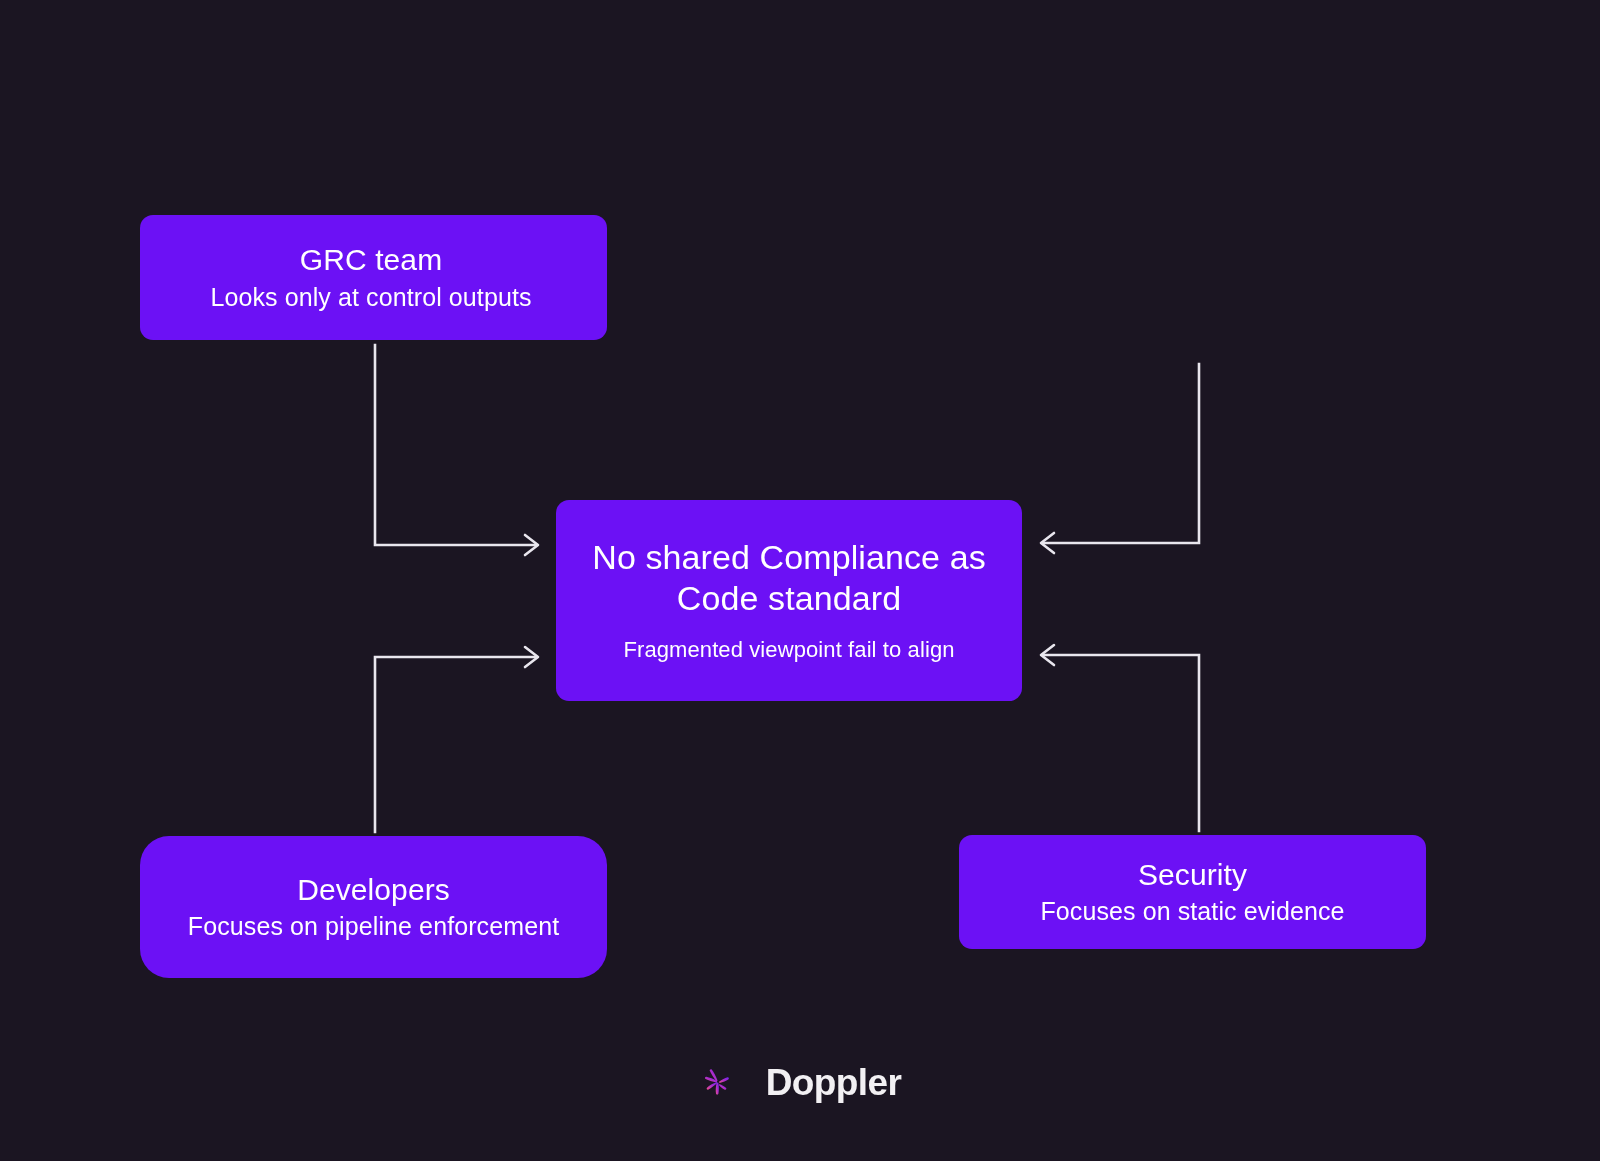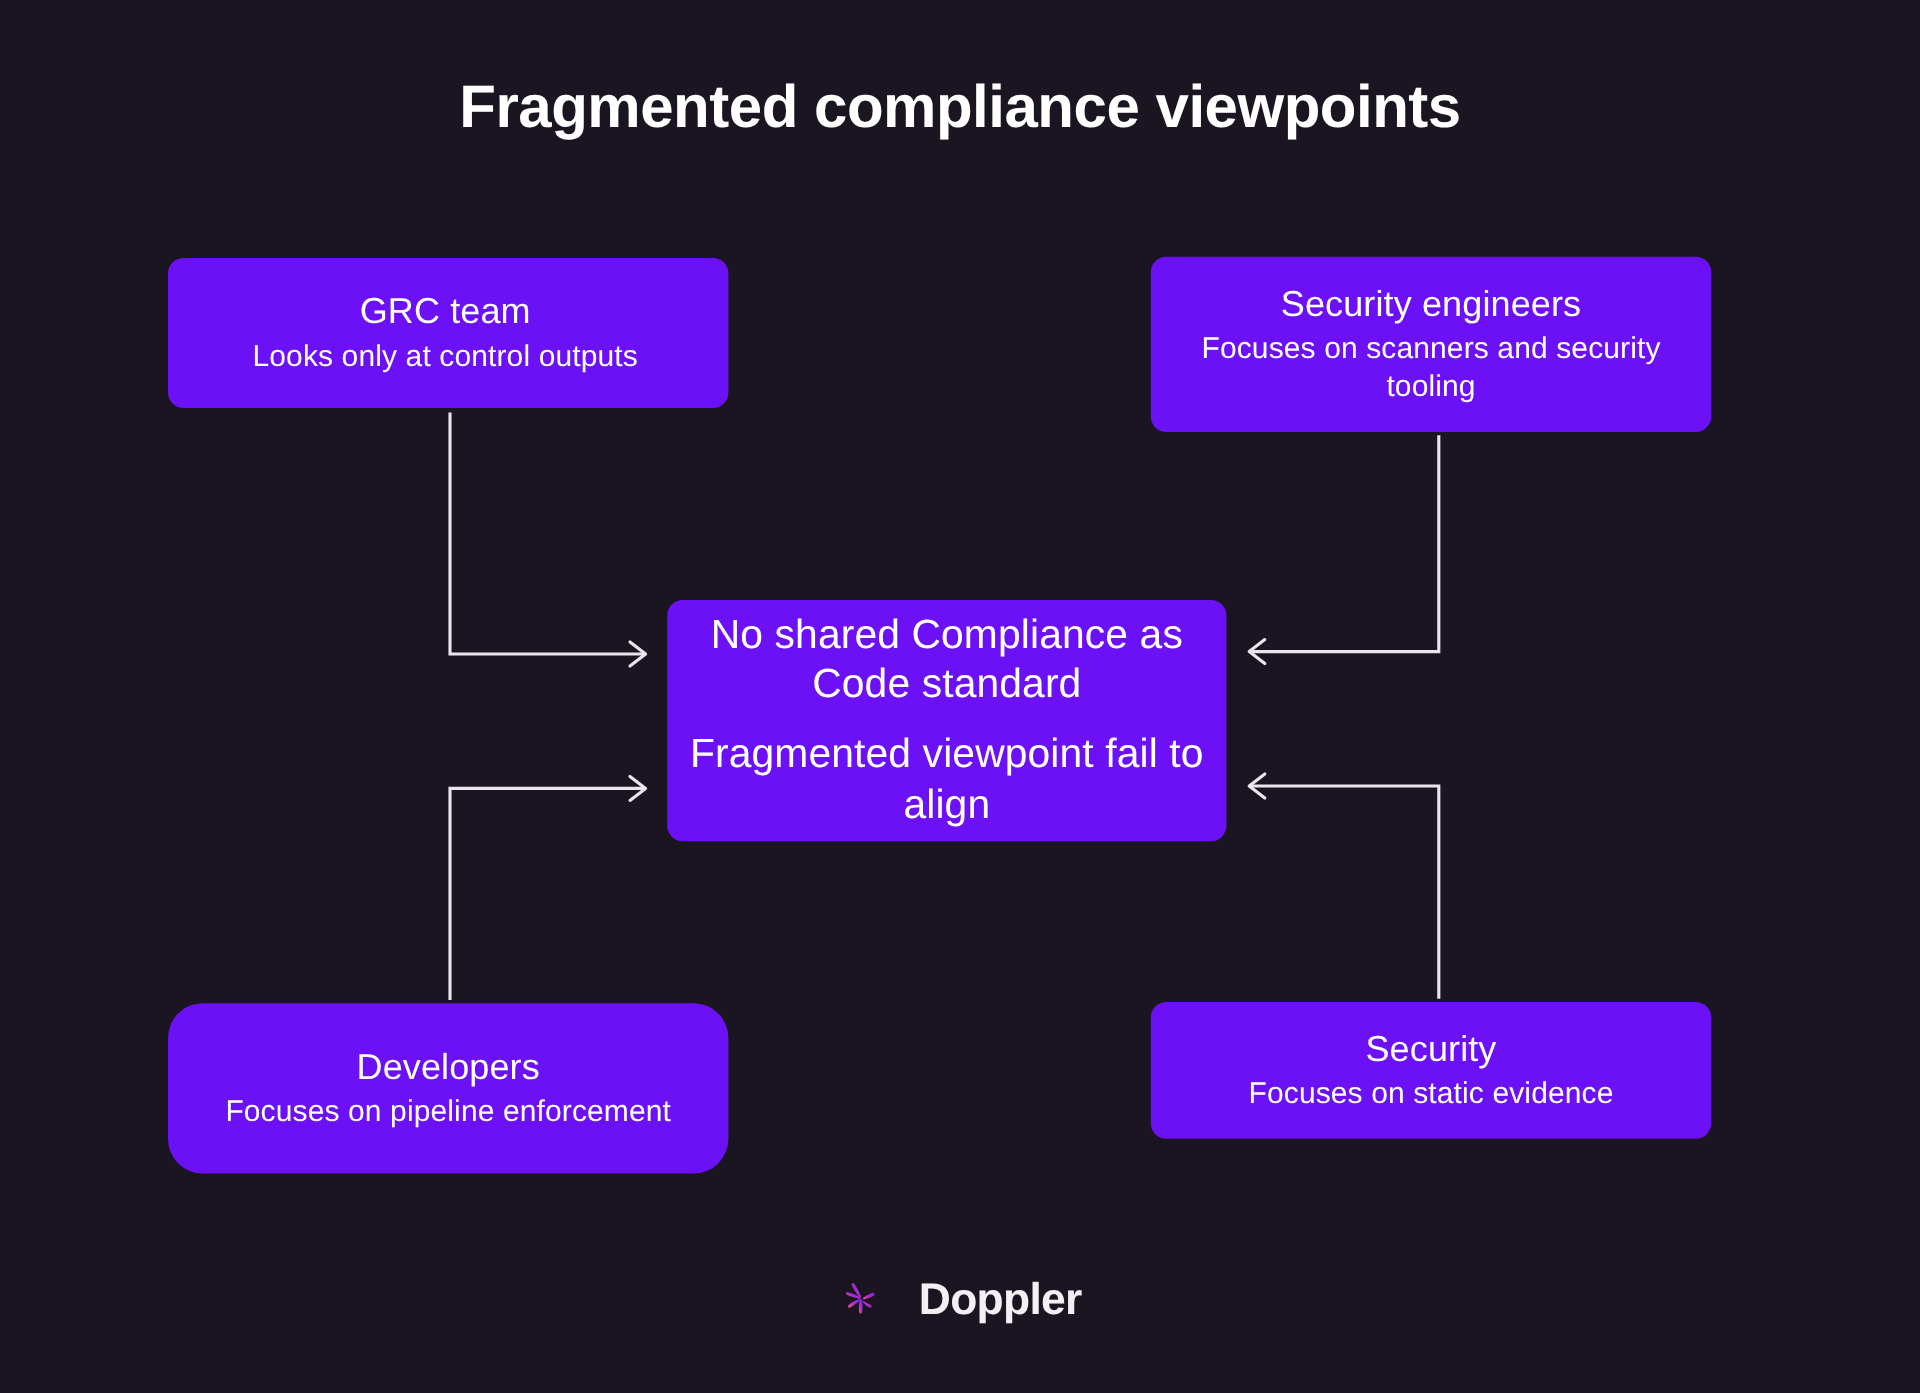--- a/index.html
+++ b/index.html
@@ -68,21 +68,21 @@
   #node-center    { left: 556px;  top: 500px; width: 466px; height: 201px; }
   #node-developers{ left: 140px;  top: 836px; width: 467px; height: 142px; border-radius: 29px; }
   #node-auditors  { left: 959px;  top: 835px; width: 467px; height: 114px; }
 
   #node-center .node-title {
     font-size: 34px;
     line-height: 1.2;
     white-space: normal;
   }
   #node-center .node-sub {
-    font-size: 34px;
+    font-size: 22px;
     margin-top: 17px;
     line-height: 1.25;
   }
 
   
   .connectors {
     position: absolute;
     left: 0;
     top: 0;
     width: 1600px;
@@ -112,21 +112,20 @@
     font-weight: 700;
     letter-spacing: -0.6px;
     line-height: 1;
   }
 </style>
 </head>
 <body>
 
 <div class="canvas">
 
-  <div class="title">Fragmented compliance viewpoints</div>
 
   <svg class="connectors" viewBox="0 0 1600 1161" width="1600" height="1161">
     <g fill="none" stroke="#e9e6ee" stroke-width="2.6" stroke-linecap="square">
 
       <path d="M 375 345 L 375 545 L 536 545"></path>
       <path d="M 525 535 L 538 545 L 525 555" stroke-linecap="round" stroke-linejoin="round"></path>
 
       <path d="M 1199 364 L 1199 543 L 1043 543"></path>
       <path d="M 1054 533 L 1041 543 L 1054 553" stroke-linecap="round" stroke-linejoin="round"></path>
 
@@ -136,24 +135,20 @@
       <path d="M 1199 831 L 1199 655 L 1043 655"></path>
       <path d="M 1054 645 L 1041 655 L 1054 665" stroke-linecap="round" stroke-linejoin="round"></path>
     </g>
   </svg>
 
   <div class="node" id="node-grc">
     <div class="node-title">GRC team</div>
     <div class="node-sub">Looks only at control outputs</div>
   </div>
 
-  <div class="node" id="node-security">
-    <div class="node-title">Security engineers</div>
-    <div class="node-sub">Focuses on scanners and security tooling</div>
-  </div>
 
   <div class="node" id="node-center">
     <div class="node-title">No shared Compliance as Code standard</div>
     <div class="node-sub">Fragmented viewpoint fail to align</div>
   </div>
 
   <div class="node" id="node-developers">
     <div class="node-title">Developers</div>
     <div class="node-sub">Focuses on pipeline enforcement</div>
   </div>

